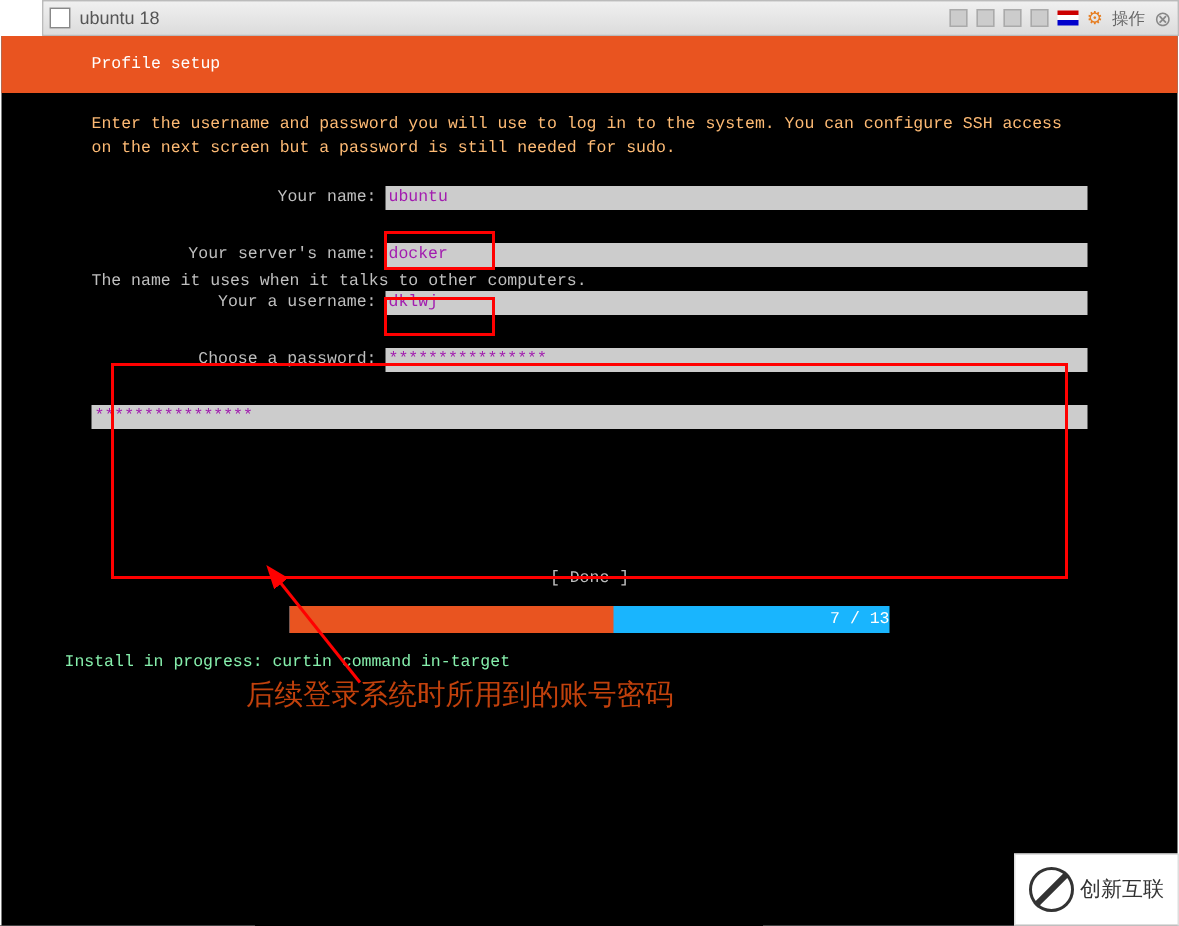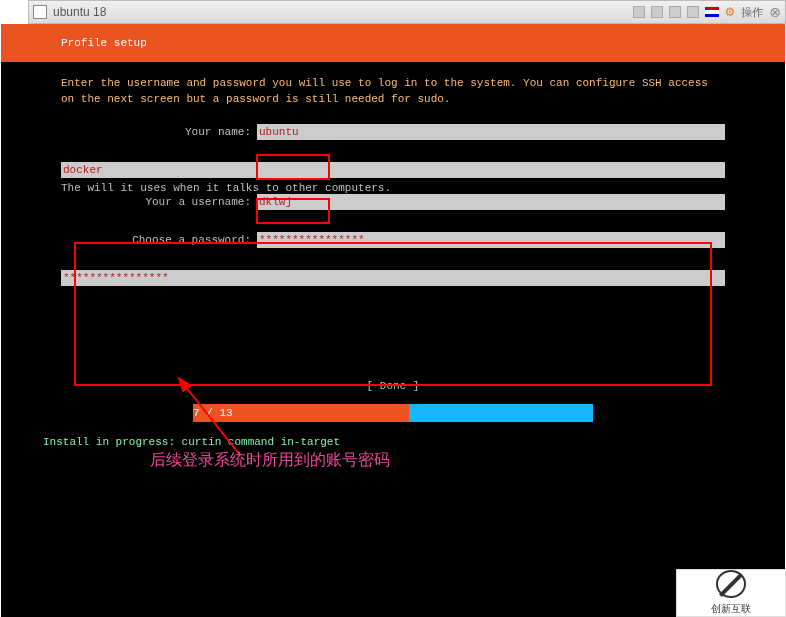--- a/index.html
+++ b/index.html
@@ -82,21 +82,21 @@
   .form-row .lbl {
     width: 190px;
     text-align: right;
     padding-right: 6px;
     color: #bfbfbf;
     white-space: nowrap;
   }
   .form-row .field {
     flex: 1;
     background: #cccccc;
-    color: #b91c1c;
+    color: #a21caf;
     height: 16px;
     padding: 0 2px;
     font-family: inherit;
     font-size: inherit;
     line-height: 16px;
     white-space: pre;
   }
   .spacer-row { height: 18px; }
 
   
@@ -124,45 +124,45 @@
   .arrow-svg {
     position: absolute;
     pointer-events: none;
     top: 0; left: 0;
     width: 786px;
     height: 617px;
   }
   .annot-text {
     position: absolute;
     top: 450px;
-    left: 150px;
-    color: #ec4899;
+    left: 164px;
+    color: #c2410c;
     font-family: "Microsoft YaHei","SimSun",sans-serif;
-    font-size: 16px;
+    font-size: 19px;
     pointer-events: none;
   }
 
   .done-row {
     text-align: center;
     margin-top: 80px;
     color: #bfbfbf;
   }
   .done-btn {
     display:inline-block;
     padding: 0 2px;
     margin-top: 14px;
   }
   .progress-bar {
     margin: 12px auto 0 auto;
     width: 400px;
     height: 18px;
     background: #19b5fe;
     position: relative;
     line-height: 18px;
-    text-align: left;
+    text-align: right;
   }
   .progress-bar .fill {
     position: absolute;
     top:0; left:0; bottom:0;
     width: 54%;
     background: #e95420;
   }
   .progress-bar .txt {
     position: relative;
     color: #fff;
@@ -178,24 +178,23 @@
     right: 0;
     bottom: 0;
     width: 108px;
     height: 46px;
     background: #fff;
     border: 1px solid #ddd;
     display: flex;
     align-items: center;
     justify-content: center;
     font-family: "Microsoft YaHei", sans-serif;
-    font-size: 10px;
+    font-size: 14px;
     color: #333;
     gap: 4px;
-    flex-direction: column;
   }
   .watermark .logo {
     width: 26px; height: 26px;
     border: 2px solid #333;
     border-radius: 50%;
     position: relative;
   }
   .watermark .logo::before, .watermark .logo::after {
     content:''; position:absolute; background:#333;
   }
@@ -228,23 +227,24 @@
   <div class="body-area">
     <div class="instr">Enter the username and password you will use to log in to the system. You can configure SSH access on the next screen but a password is still needed for sudo.</div>
 
     <div class="form-row">
       <div class="lbl">Your name:</div>
       <div class="field">ubuntu</div>
     </div>
     <div class="spacer-row"></div>
 
     <div class="form-row">
+      <div class="lbl">Your server's name:</div>
       <div class="field">docker</div>
     </div>
-    <div class="hint">The will it uses when it talks to other computers.</div>
+    <div class="hint">The name it uses when it talks to other computers.</div>
 
     <div class="form-row">
       <div class="lbl">Your a username:</div>
       <div class="field">dklwj</div>
     </div>
     <div class="spacer-row"></div>
 
     <div class="form-row">
       <div class="lbl">Choose a password:</div>
       <div class="field">****************</div>

